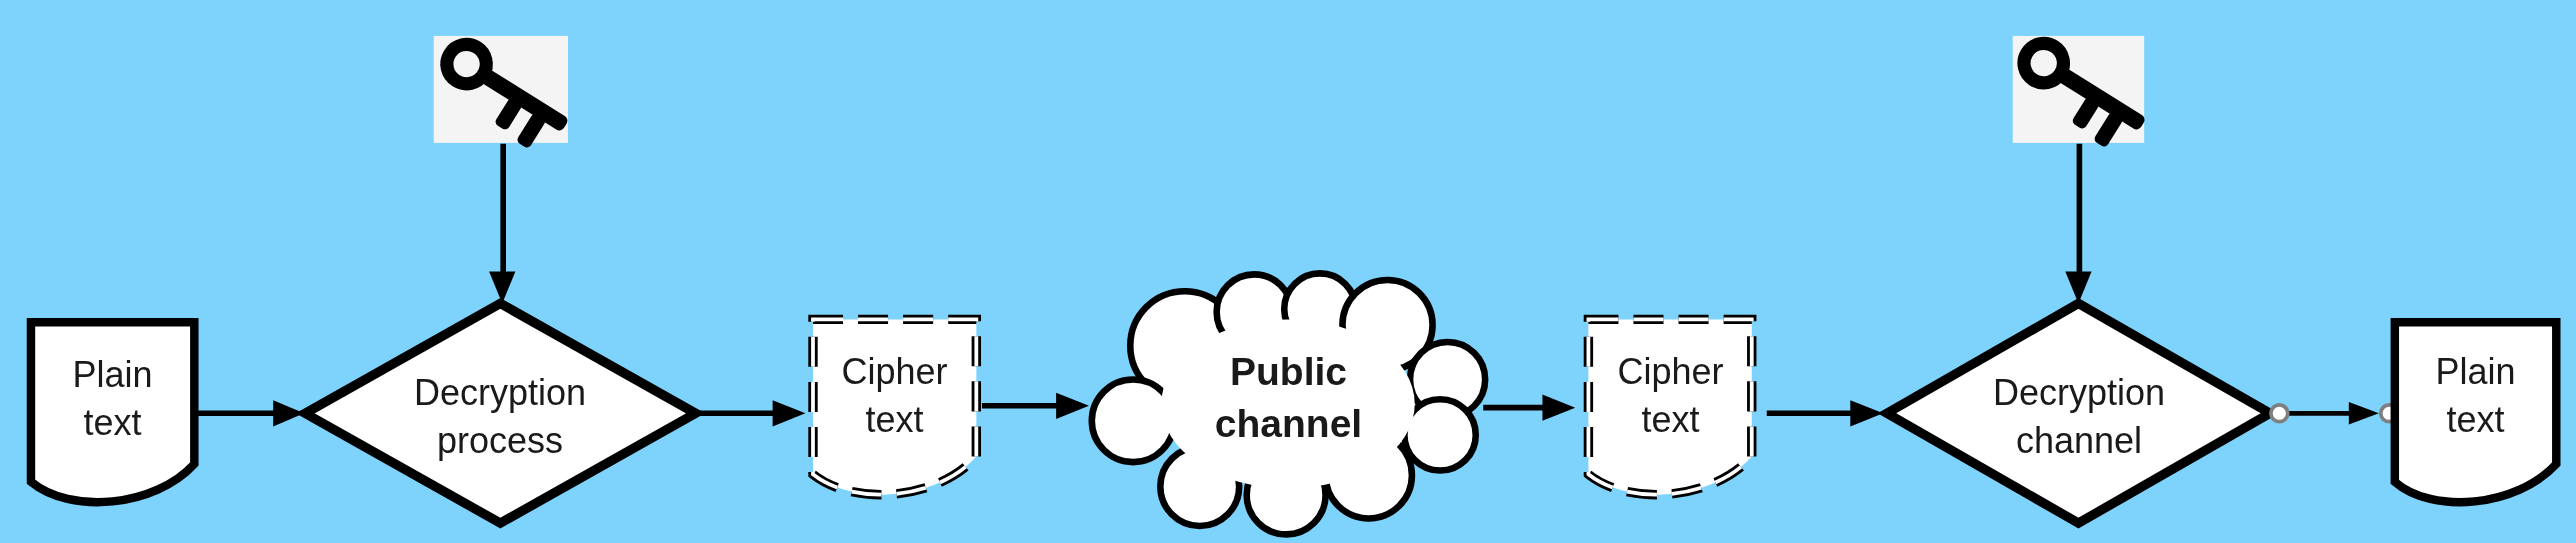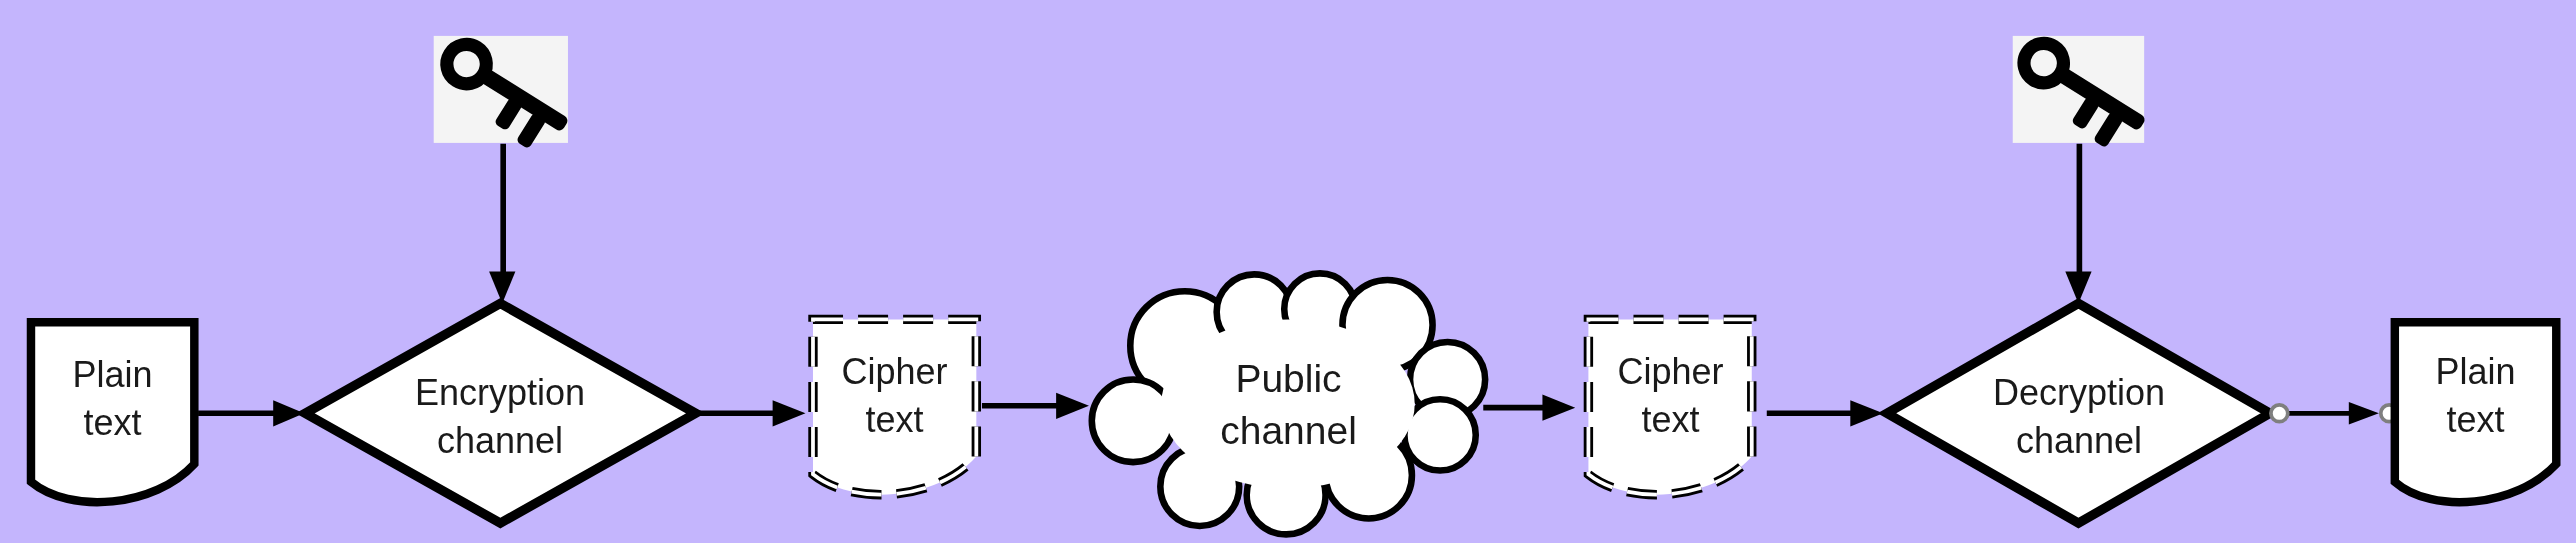--- a/index.html
+++ b/index.html
@@ -1,19 +1,19 @@
 <!DOCTYPE html>
 <html style="font-size:15px"><head>
 <meta charset="utf-8">
 <style>
   html,body{margin:0;padding:0;background:#ffffff;}
   .stage{
     position:relative;
     width:2576px;height:544px;
-    background:#c4b5fd;
+    background:#7dd3fc;
     overflow:hidden;
     font-family:"Liberation Sans",sans-serif;
   }
   .stage svg{position:absolute;left:0;top:0;}
   .lbl{
     position:absolute;
     display:flex;align-items:center;justify-content:center;
     text-align:center;
     font-size:36px;line-height:1.32;color:#1a1a1a;
     pointer-events:none;
@@ -121,25 +121,25 @@
       <polygon points="2534,440 2502,428 2502,452" fill="#000000"></polygon>
       <circle cx="2428" cy="440" r="9" fill="#ffffff" stroke="#7f7f7f" stroke-width="4"></circle>
       <circle cx="2545" cy="440" r="9" fill="#ffffff" stroke="#7f7f7f" stroke-width="4"></circle>
     </g>
 
     <path d="M 2551,343 H 2723 V 494 C 2681,540 2591,548 2551,513 Z" fill="#ffffff" stroke="#000000" stroke-width="9" stroke-linejoin="miter"></path>
   </svg>
 
   <div class="lbl" style="left:47px;  top:333px; width:131px; height:131px;">Plain text</div>
 
-  <div class="lbl" style="left:364px; top:351px; width:272px; height:131px;">Encryption channel</div>
+  <div class="lbl" style="left:364px; top:351px; width:272px; height:131px;">Decryption process</div>
 
   <div class="lbl" style="left:824px; top:330px; width:141px; height:131px;">Cipher text</div>
 
-  <div class="lbl cloud-lbl" style="left:1171px; top:327px; width:235px; height:155px;">Public channel</div>
+  <div class="lbl cloud-lbl" style="left:1171px; top:320px; width:235px; height:155px;font-weight:bold;">Public channel</div>
 
   <div class="lbl" style="left:1600px; top:330px; width:141px; height:131px;">Cipher text</div>
 
   <div class="lbl" style="left:1943px; top:351px; width:272px; height:131px;">Decryption channel</div>
 
   <div class="lbl" style="left:2410px; top:330px; width:131px; height:131px;">Plain text</div>
 
 </div>
 
 

